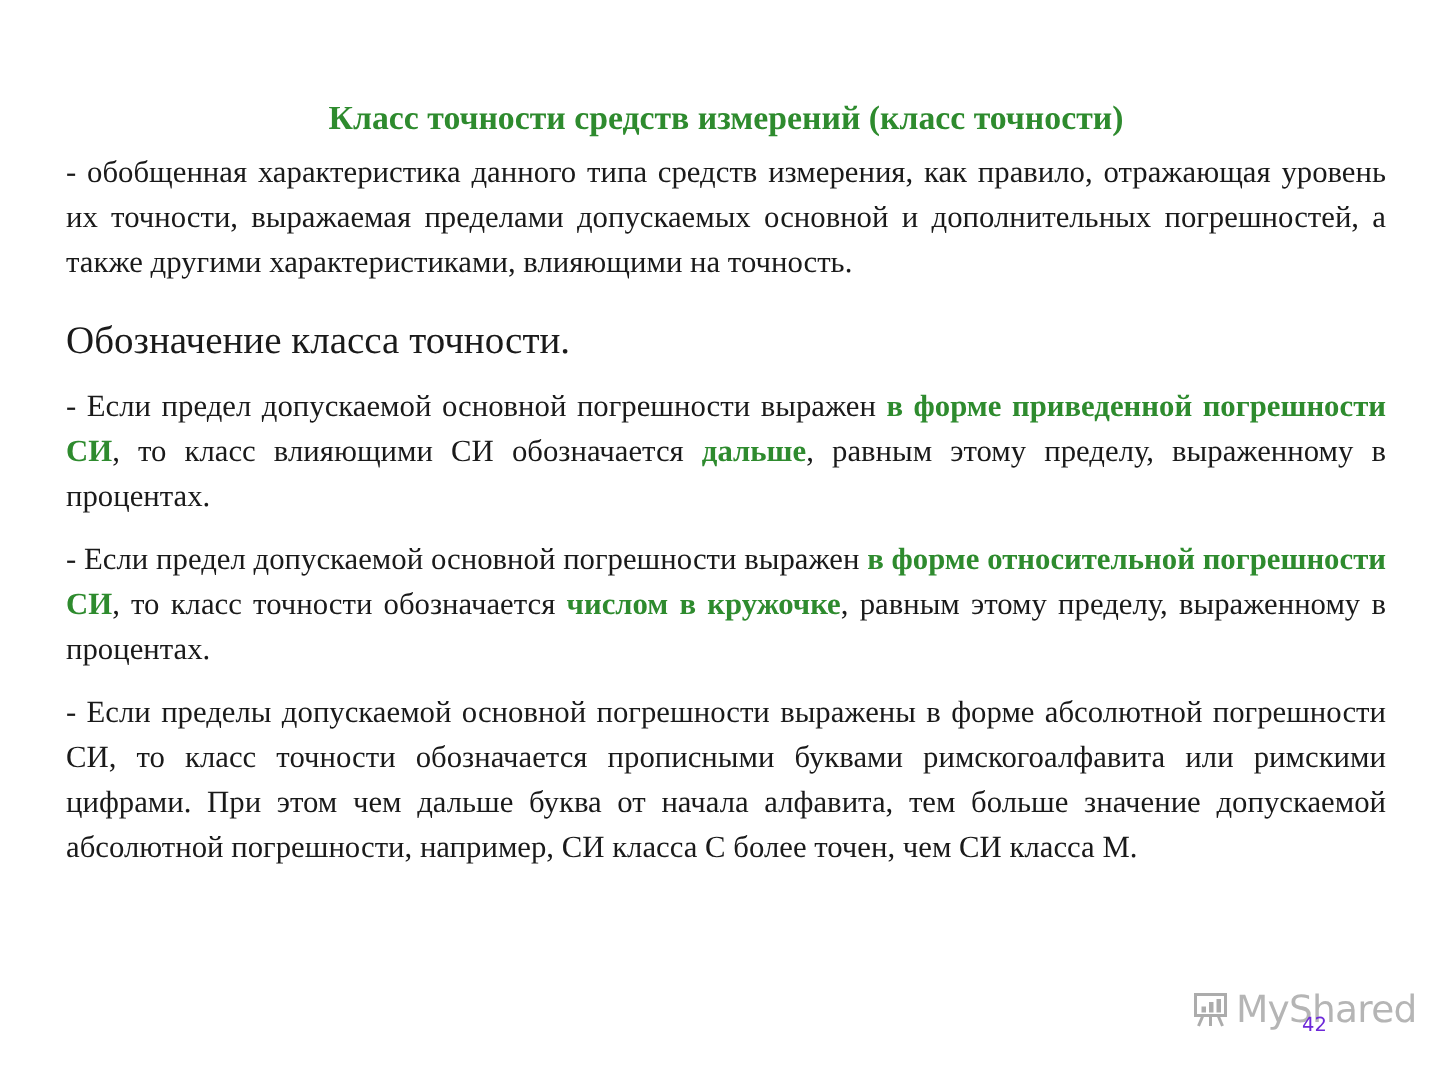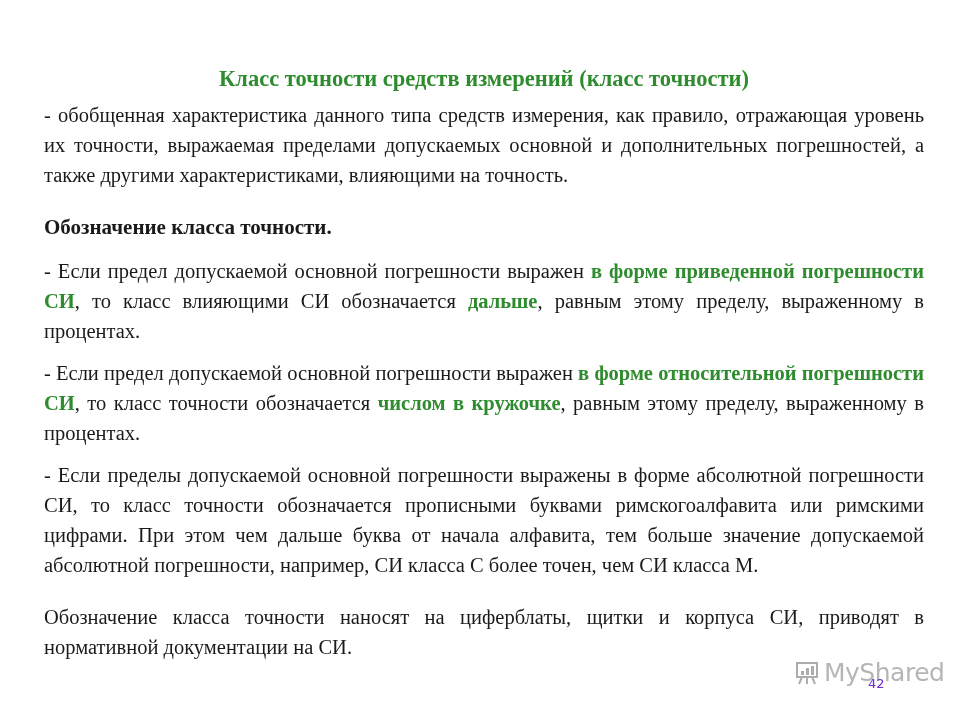--- a/index.html
+++ b/index.html
@@ -35,22 +35,22 @@
       line-height: 30px;
       text-align: justify;
       margin: 0;
     }
     .para.last-left { text-align-last: left; }
     .hl {
       color: #2e8b2e;
       font-weight: bold;
     }
     .subhead {
-      font-size: 21px;
-      font-weight: bold;
+      font-size: 26px;
+      font-weight: normal;
       line-height: 30px;
       margin: 22px 0 14px 0;
     }
     .gap-s { height: 12px; }
     .gap-l { height: 22px; }
     .watermark {
       position: absolute;
       left: 794px;
       top: 658px;
       display: flex;
@@ -92,21 +92,20 @@
   <div class="gap-s"></div>
 
   <p class="para last-left"><span>- Если предел допускаемой основной погрешности выражен </span><span class="hl">в форме относительной погрешности СИ</span><span>, то класс точности обозначается </span><span class="hl">числом в кружочке</span><span>, равным этому пределу, выраженному в процентах.</span></p>
 
   <div class="gap-s"></div>
 
   <p class="para last-left">- Если пределы допускаемой основной погрешности выражены в форме абсолютной погрешности СИ, то класс точности обозначается прописными буквами римскогоалфавита или римскими цифрами. При этом чем дальше буква от начала алфавита, тем больше значение допускаемой абсолютной погрешности, например, СИ  класса  С  более точен, чем СИ класса  М.</p>
 
   <div class="gap-l"></div>
 
-  <p class="para last-left">Обозначение класса точности наносят на циферблаты, щитки и корпуса СИ, приводят в нормативной документации на СИ.</p>
 </div>
 
 <div class="watermark">
   <svg class="wm-icon" viewBox="0 0 26 26">
     <rect x="3" y="3" width="20" height="14" fill="none" stroke="#6a6a6a" stroke-width="2"></rect>
     <rect x="7" y="11" width="3" height="4" fill="#6a6a6a"></rect>
     <rect x="12" y="8" width="3" height="7" fill="#6a6a6a"></rect>
     <rect x="17" y="6" width="3" height="9" fill="#6a6a6a"></rect>
     <line x1="8" y1="17" x2="5" y2="24" stroke="#6a6a6a" stroke-width="2"></line>
     <line x1="18" y1="17" x2="21" y2="24" stroke="#6a6a6a" stroke-width="2"></line>

